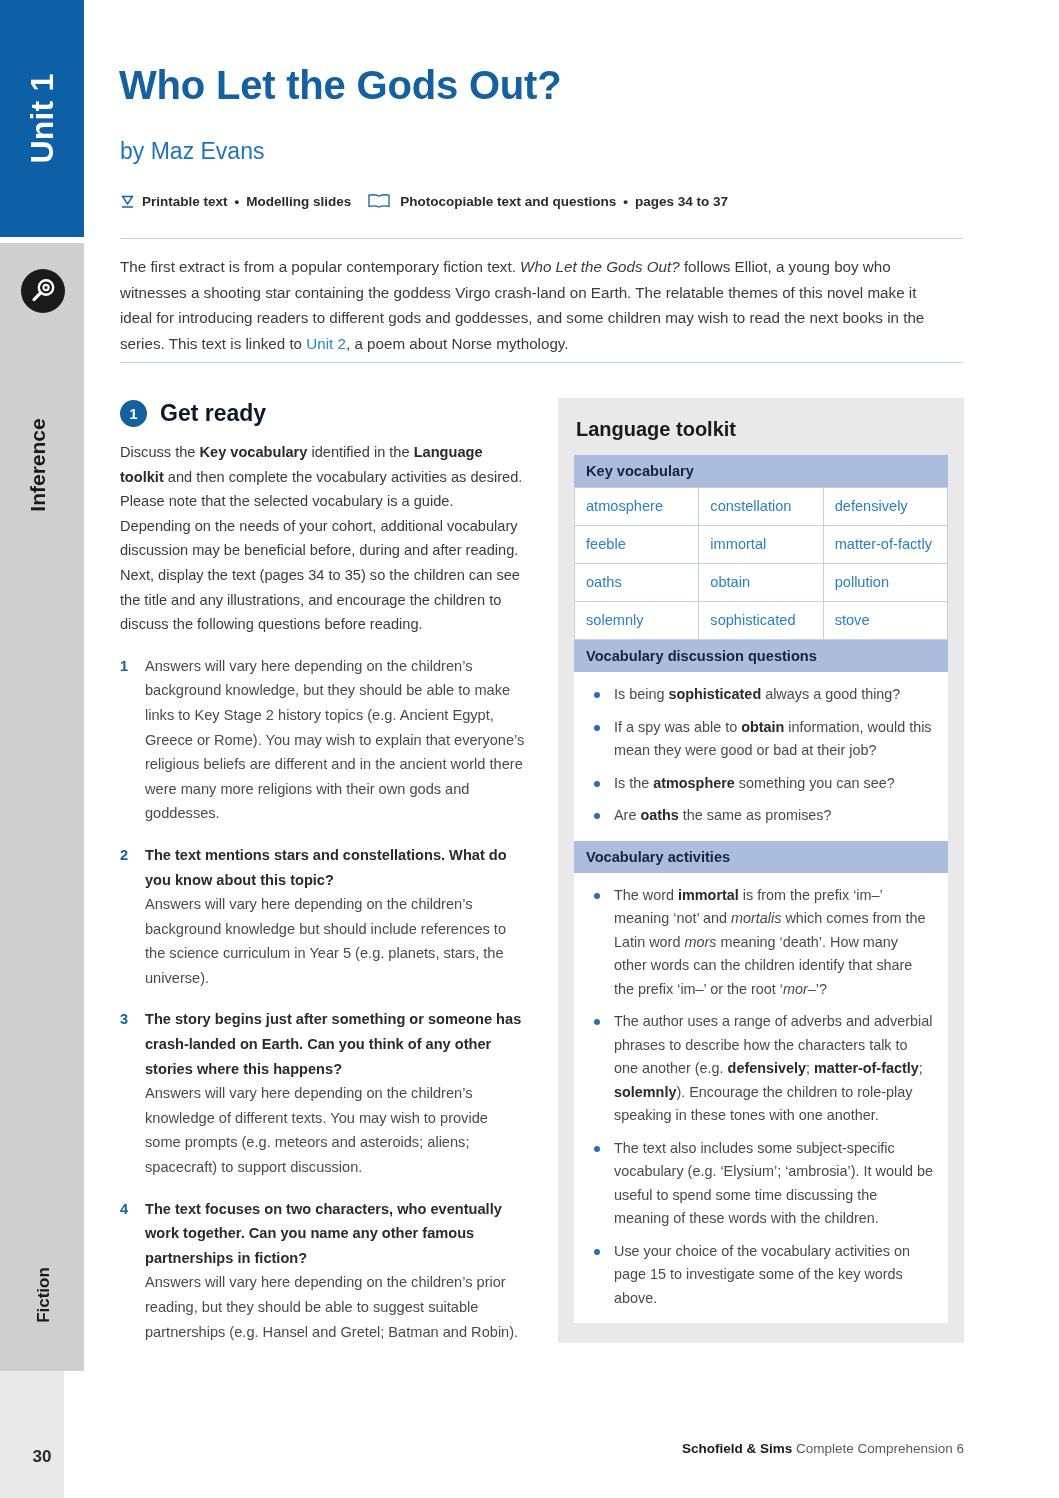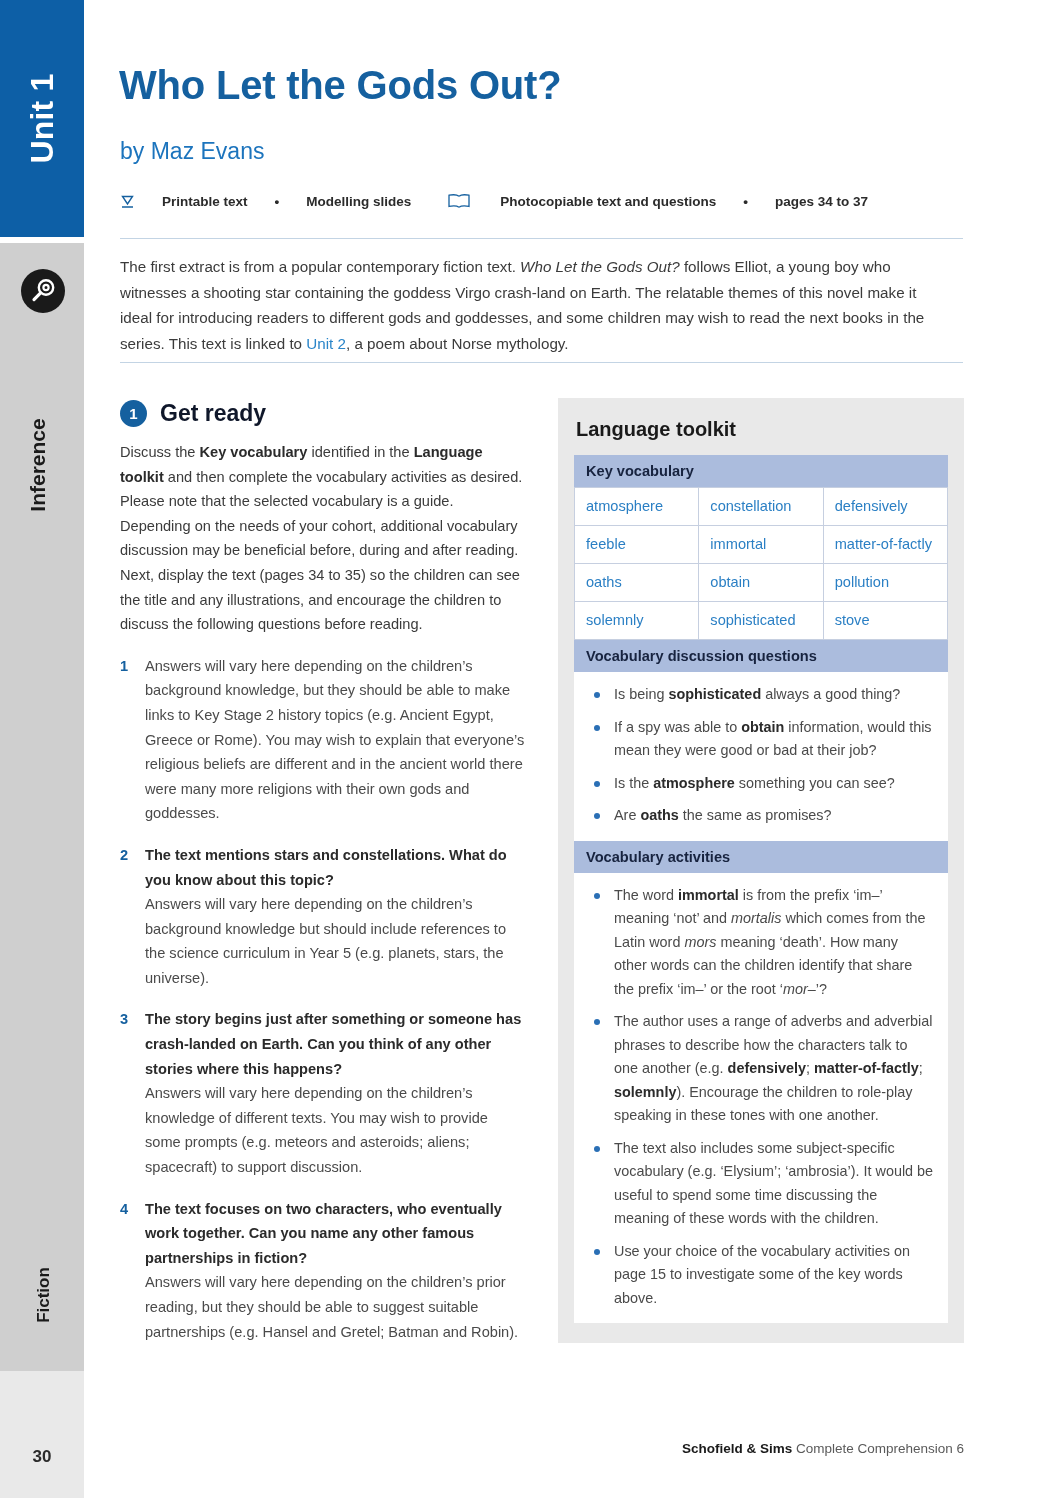--- a/index.html
+++ b/index.html
@@ -71,21 +71,21 @@
     transform: rotate(-90deg);
     text-align: center;
     color: #1a1a1a;
     font-size: 17px;
     font-weight: bold;
   }
 
   .footer-rail {
     position: absolute;
     left: 0; top: 1371px;
-    width: 84px; height: 127px;
+    width: 64px; height: 127px;
     background: #e9e9e9;
   }
   .page-number {
     position: absolute;
     left: 0; top: 76px;
     width: 84px;
     text-align: center;
     font-size: 17px;
     font-weight: bold;
     color: #2b2b2b;
@@ -106,21 +106,20 @@
     font-size: 23px;
     color: #1c74bd;
   }
   .meta-line {
     position: absolute;
     left: 120px; top: 193px;
     display: flex;
     align-items: center;
     font-size: 13.5px;
     color: #2b2b2b;
-    gap: 20px;
   }
   .meta-line .mi { font-weight: bold; }
   .meta-line .sep { margin: 0 7px; color: #2b2b2b; font-weight: bold; }
   .meta-line .icon-dl { margin-right: 7px; display: inline-flex; }
   .meta-line .icon-bk { margin: 0 9px 0 16px; display: inline-flex; }
 
   .rule {
     position: absolute;
     left: 120px;
     width: 843px;

